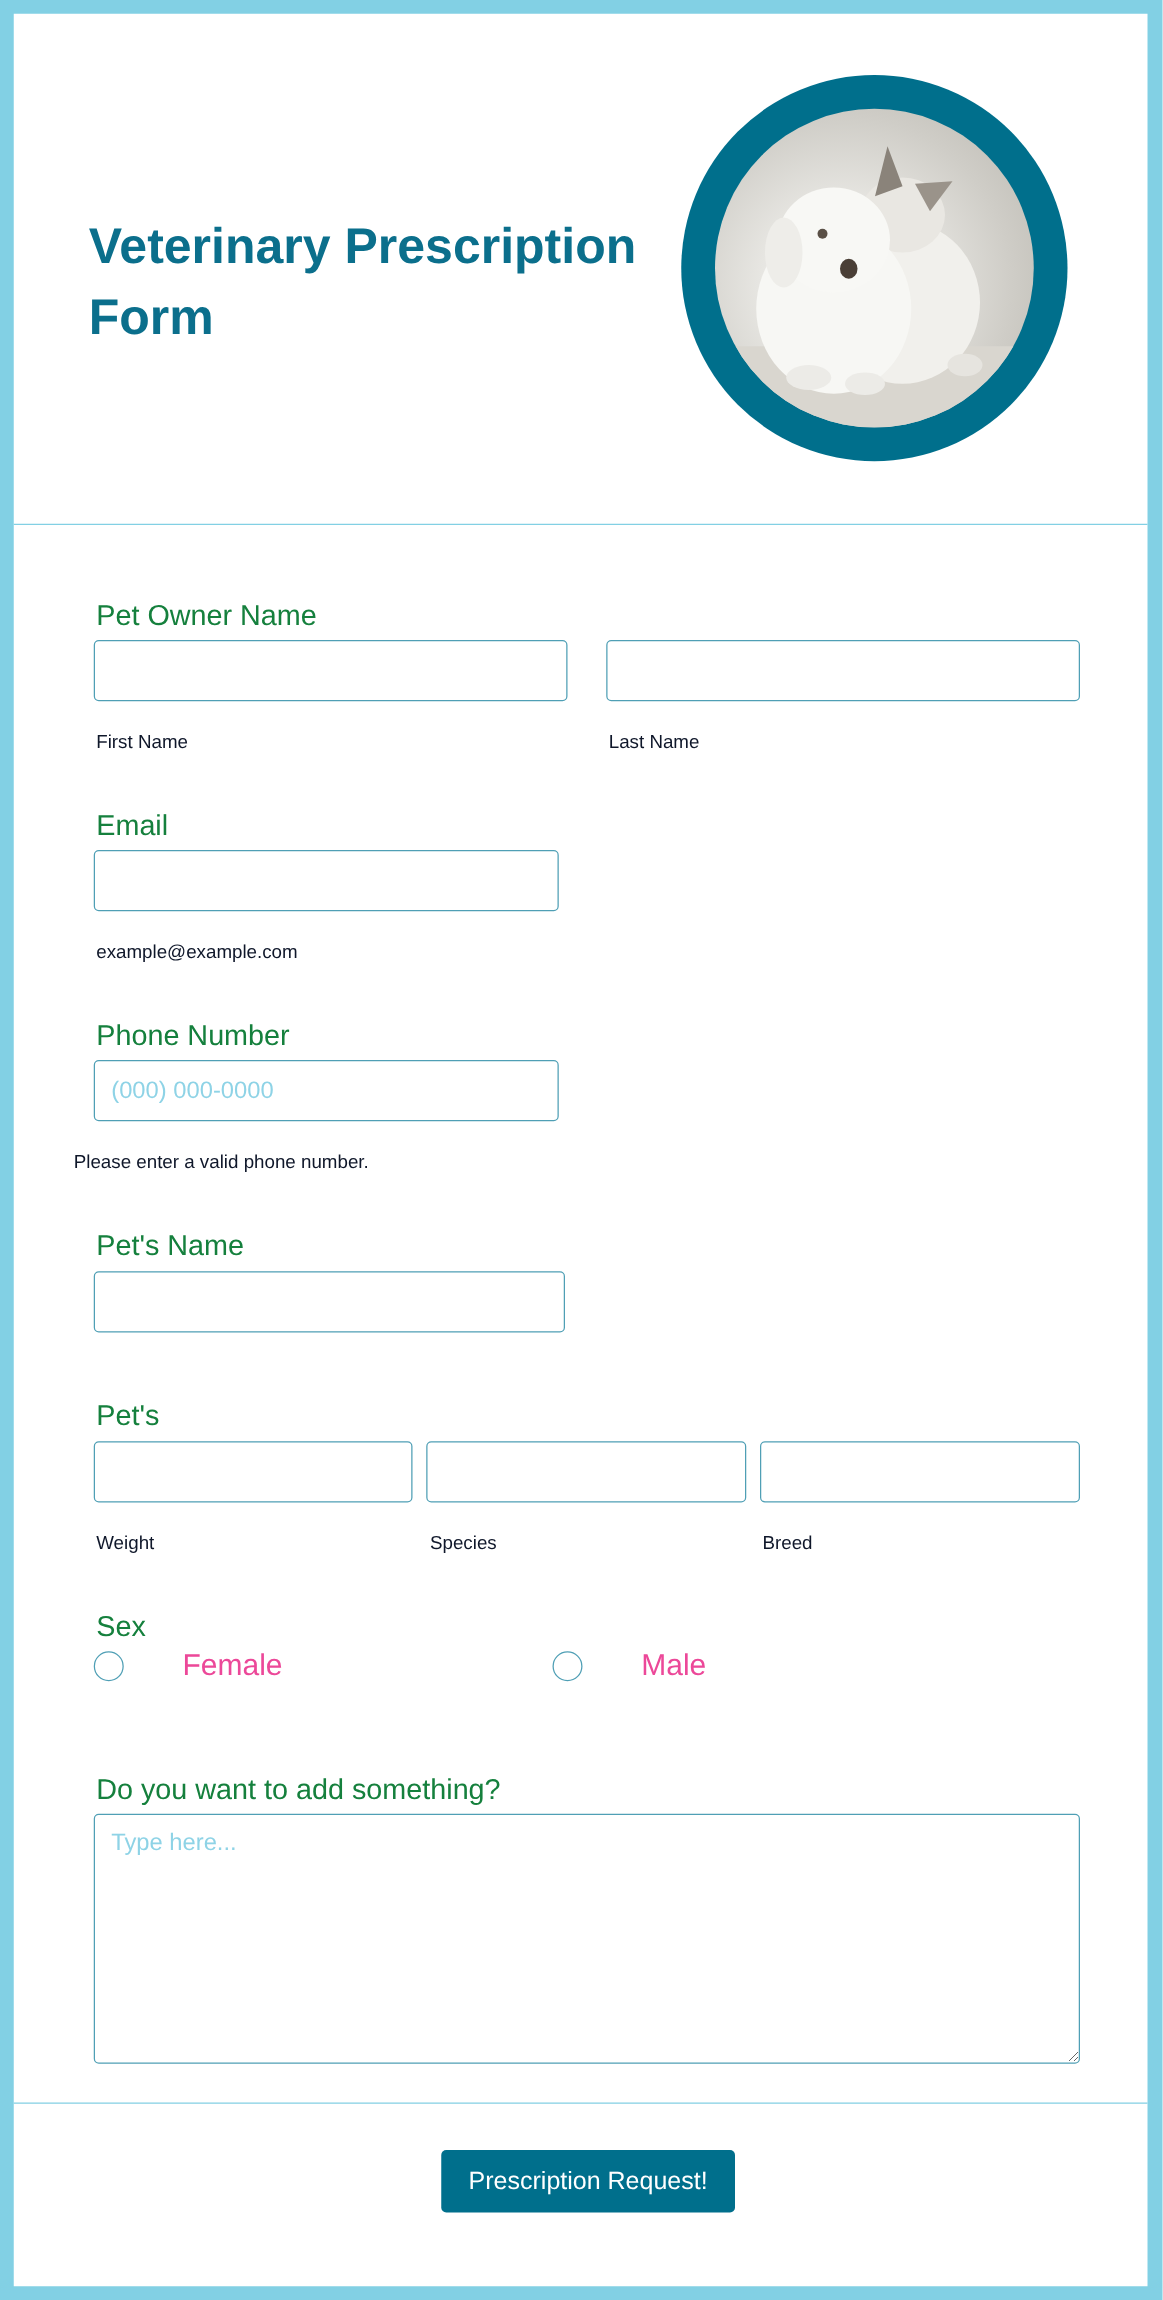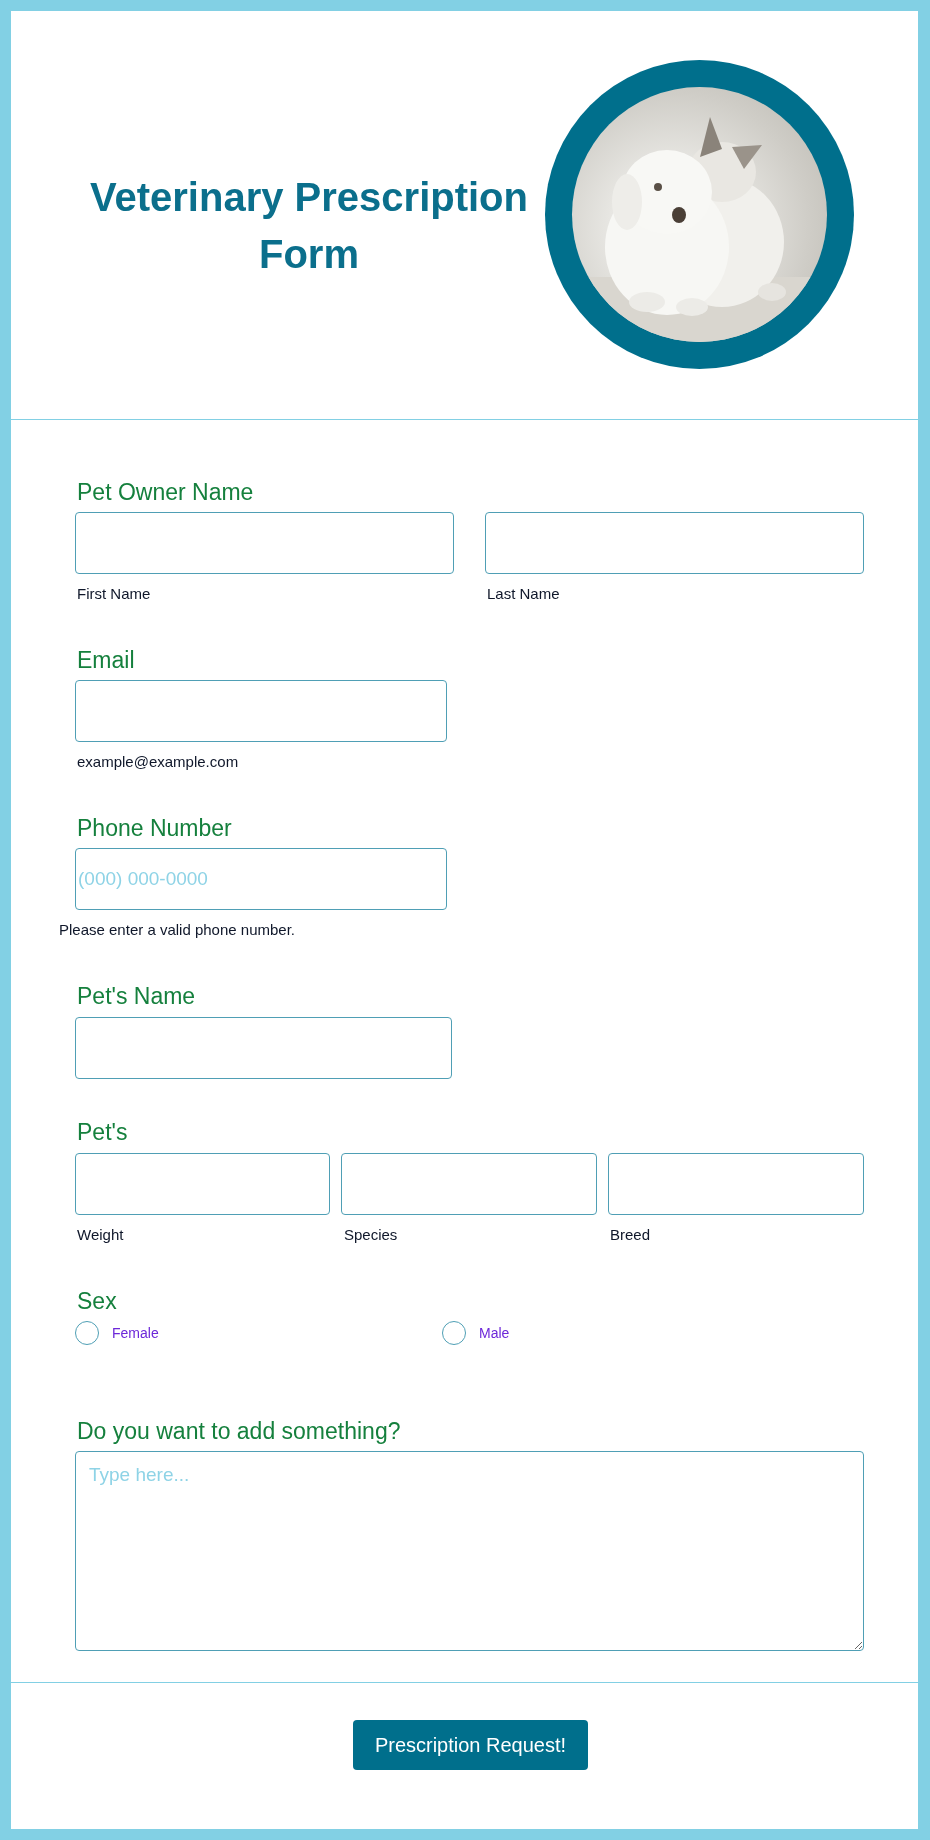--- a/index.html
+++ b/index.html
@@ -13,21 +13,20 @@
   }
   .panel {
     position: absolute;
     left: 11px; top: 11px;
     width: 907px; height: 1818px;
     background: #ffffff;
   }
   .abs { position: absolute; }
   .title {
     left: 60px; top: 158px; width: 476px;
-    text-align: center;
     font-size: 40px; font-weight: bold; line-height: 57px;
     color: #0b6f8c;
   }
   .photo-ring {
     left: 534px; top: 49px; width: 309px; height: 309px;
     border-radius: 50%;
     background: #006f8c;
   }
   .photo {
     position: absolute; left: 27px; top: 27px; width: 255px; height: 255px;
@@ -41,35 +40,35 @@
   .label {
     font-size: 23px; color: #15803d; line-height: 22px; white-space: nowrap;
   }
   .sublabel {
     font-size: 15px; color: #0f172a; line-height: 18px; white-space: nowrap;
   }
   .input {
     border: 1.5px solid #4f9fb5;
     border-radius: 4px;
     background: #fff;
-    height: 62px;
+    height: 49px;
     font-family: "Liberation Sans", sans-serif;
     font-size: 19px; color: #0b6f8c;
-    padding: 0 2px;
+    padding: 0 13px;
     outline: none;
   }
   .input::placeholder, textarea::placeholder { color: #8ed3e6; }
   textarea.input {
     height: 200px; padding: 12px 13px; resize: both;
   }
   .radio {
     width: 24px; height: 24px; border-radius: 50%;
     border: 1.5px solid #4f9fb5; background: #fff;
   }
-  .radio-label { font-size: 14px; color: #6d28d9; line-height: 24px; }
+  .radio-label { font-size: 24px; color: #ec4899; line-height: 24px; margin-left: 34px; }
   .submit {
     left: 342px; top: 1709px; width: 235px; height: 50px;
     background: #006f8c; color: #ffffff;
     border: none; border-radius: 4px;
     font-family: "Liberation Sans", sans-serif;
     font-size: 20px;
   }
 </style>
 </head>
 <body>

